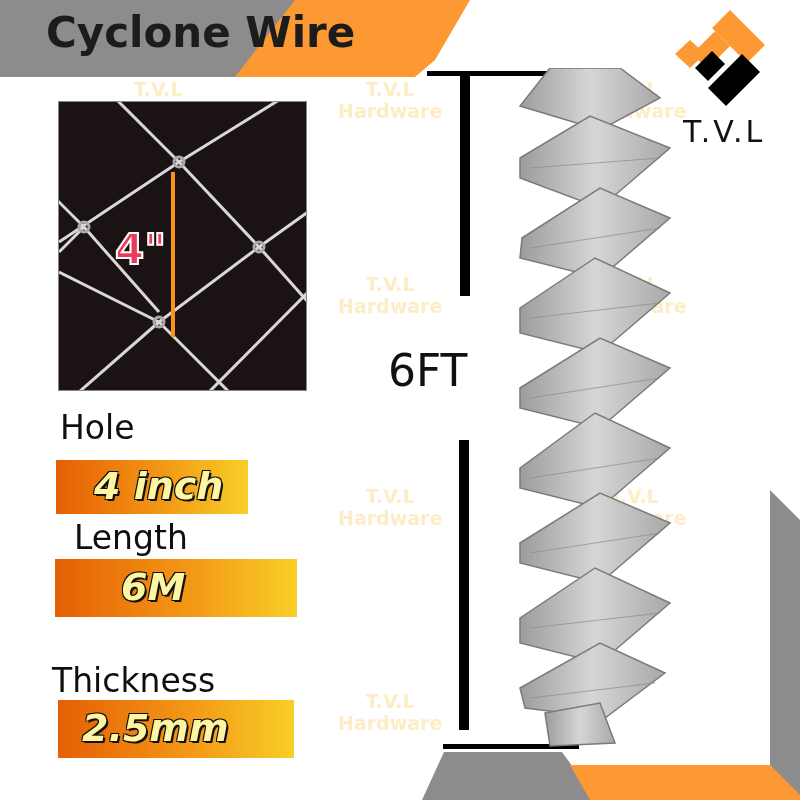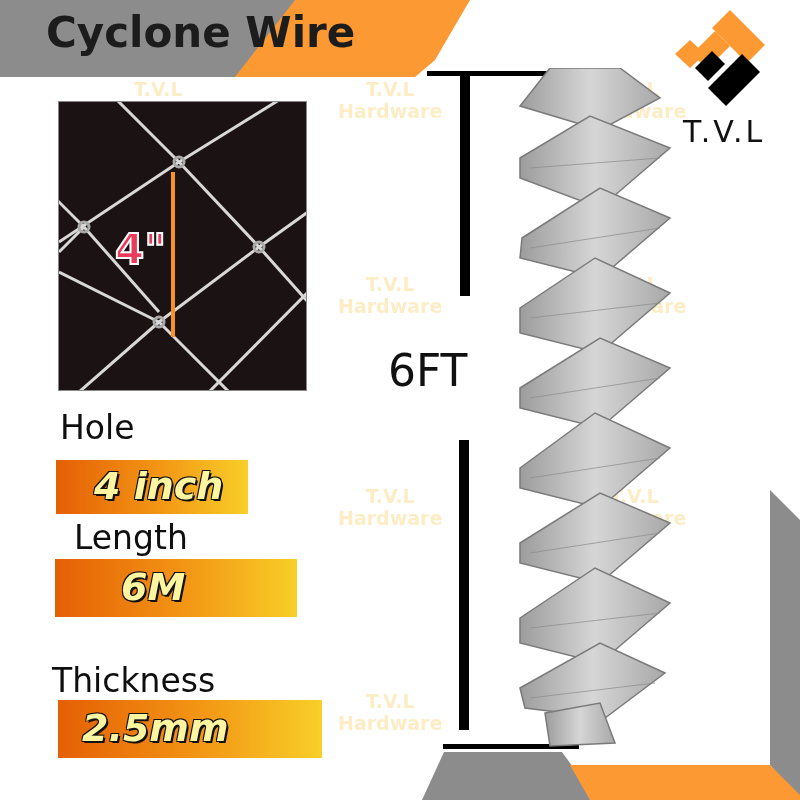--- a/index.html
+++ b/index.html
@@ -122,21 +122,21 @@
 <div class="badge" style="left:56px;top:460px;width:192px;">
   <span style="left:38px;top:4px;">4 inch</span>
 </div>
 
 <div class="label" style="left:50px;top:518px;margin-left:24px;">Length</div>
 <div class="badge" style="left:55px;top:559px;width:242px;height:58px;">
   <span style="left:66px;top:6px;">6M</span>
 </div>
 
 <div class="label" style="left:52px;top:645px;margin-top:16px;">Thickness</div>
-<div class="badge" style="left:58px;top:700px;width:264px;height:58px;">
+<div class="badge" style="left:58px;top:700px;width:236px;height:58px;">
   <span style="left:24px;top:6px;">2.5mm</span>
 </div>
 
 <div class="measure-top"></div>
 <div class="measure-v1"></div>
 <div class="six-ft">6FT</div>
 <div class="measure-v2"></div>
 <div class="measure-bot"></div>
 
 <svg class="coil" viewBox="0 0 180 680">

